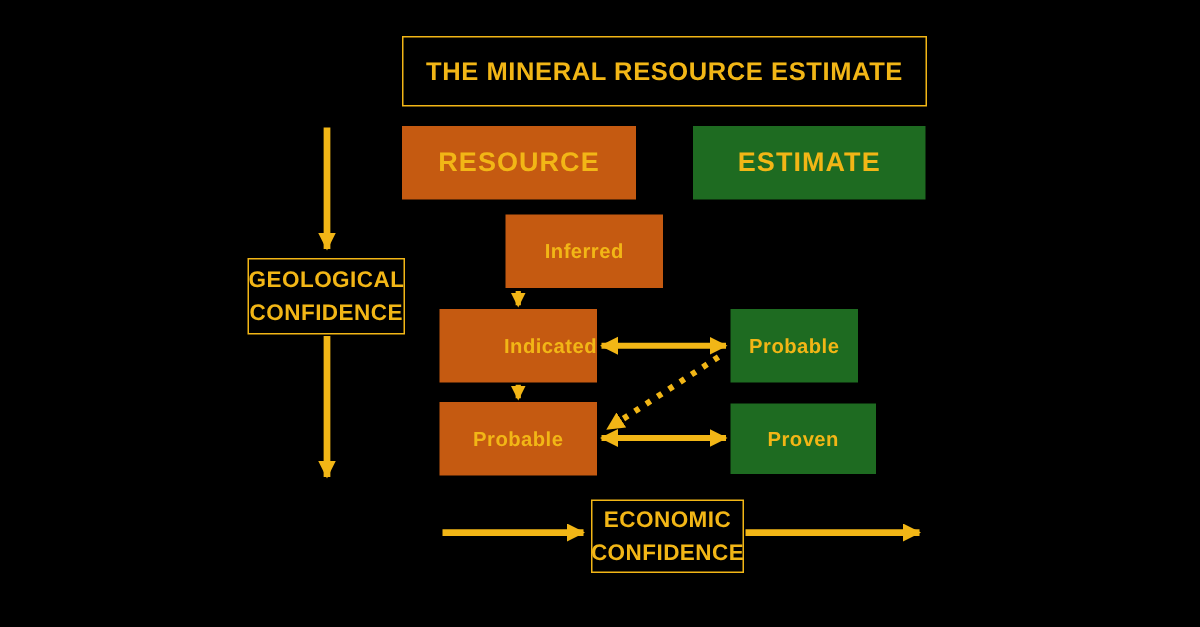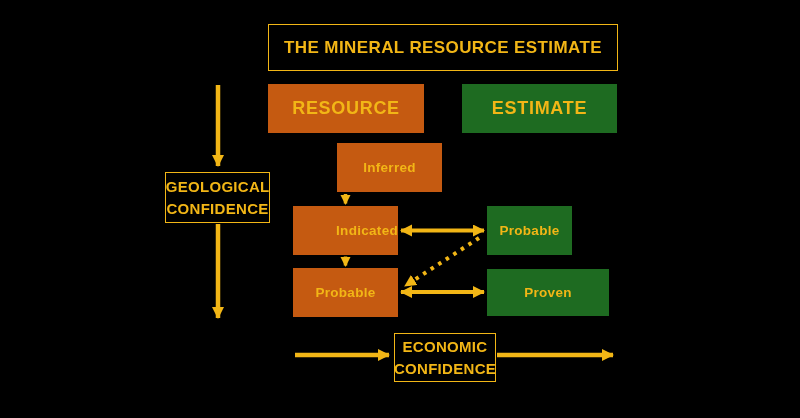--- a/index.html
+++ b/index.html
@@ -29,21 +29,21 @@
   .cat { font-size: 18px; letter-spacing: 0.7px; }
   .orange { background: var(--orange, #C55A11); }
   .green  { background: var(--green, #1E6B21); }
   .resource-box { left: 268px; top: 84px; width: 156px; height: 49px; }
   .reserve-box  { left: 462px; top: 84px; width: 155px; height: 49px; }
   .level { font-size: 13.5px; letter-spacing: 0.3px; }
   .inferred-box  { left: 293px; top: 143px; width: 105px; height: 49px; margin-left: 44px; }
   .indicated-box { left: 293px; top: 206px; width: 105px; height: 49px; justify-content: flex-end; }
   .measured-box  { left: 293px; top: 268px; width: 105px; height: 49px; }
   .probable-box  { left: 487px; top: 206px; width: 85px; height: 49px; }
-  .proven-box    { left: 487px; top: 269px; width: 122px; height: 47px; }
+  .proven-box    { left: 487px; top: 269px; width: 97px; height: 47px; }
   .axis-label {
     border: 1.5px solid var(--gold, #F2B616);
     background: var(--background, #000);
     font-size: 15px; line-height: 1.45; letter-spacing: 0.3px;
     padding: 2px;
   }
   .geo-box  { left: 165px; top: 172px; width: 105px; height: 51px; }
   .econ-box { left: 394px; top: 333px; width: 102px; height: 49px; }
   .overlay line { stroke: var(--gold, #F2B616); }
   .axis-line  { stroke-width: 4.5; }

